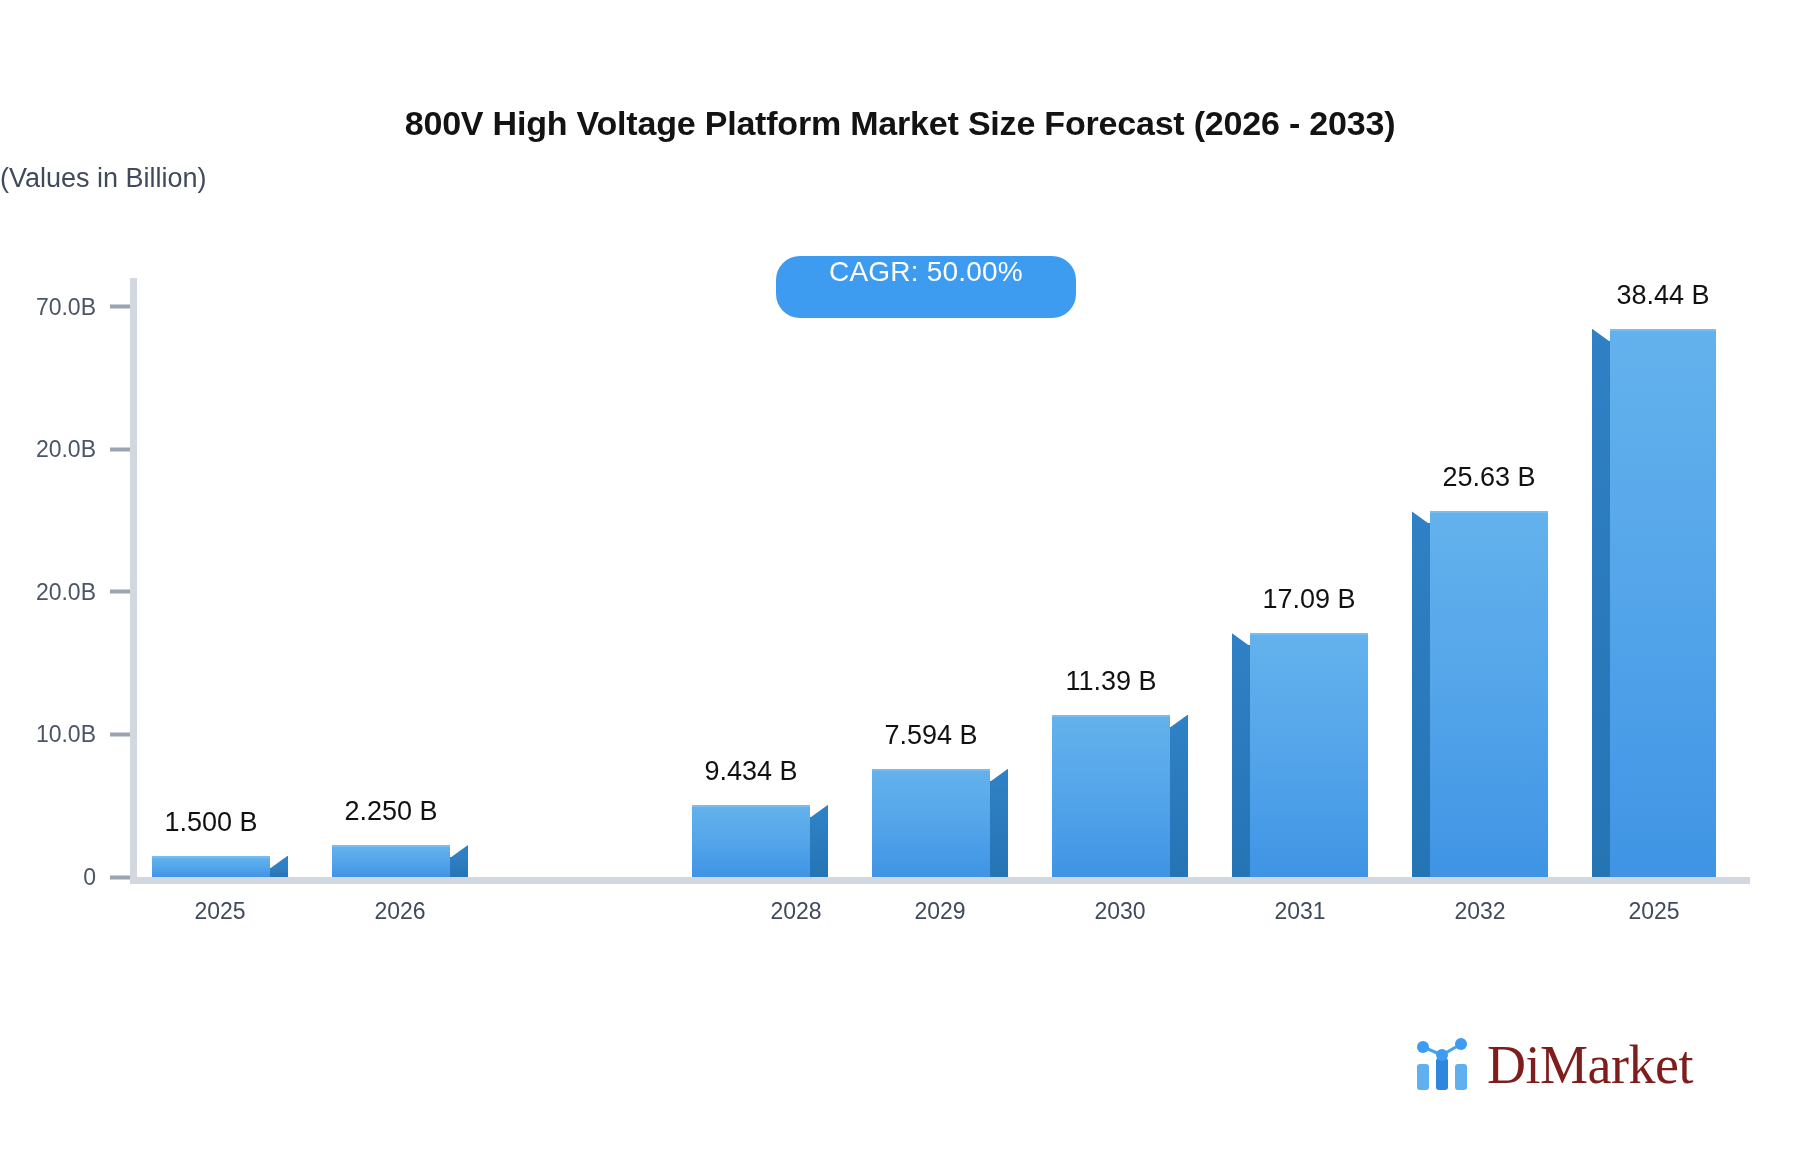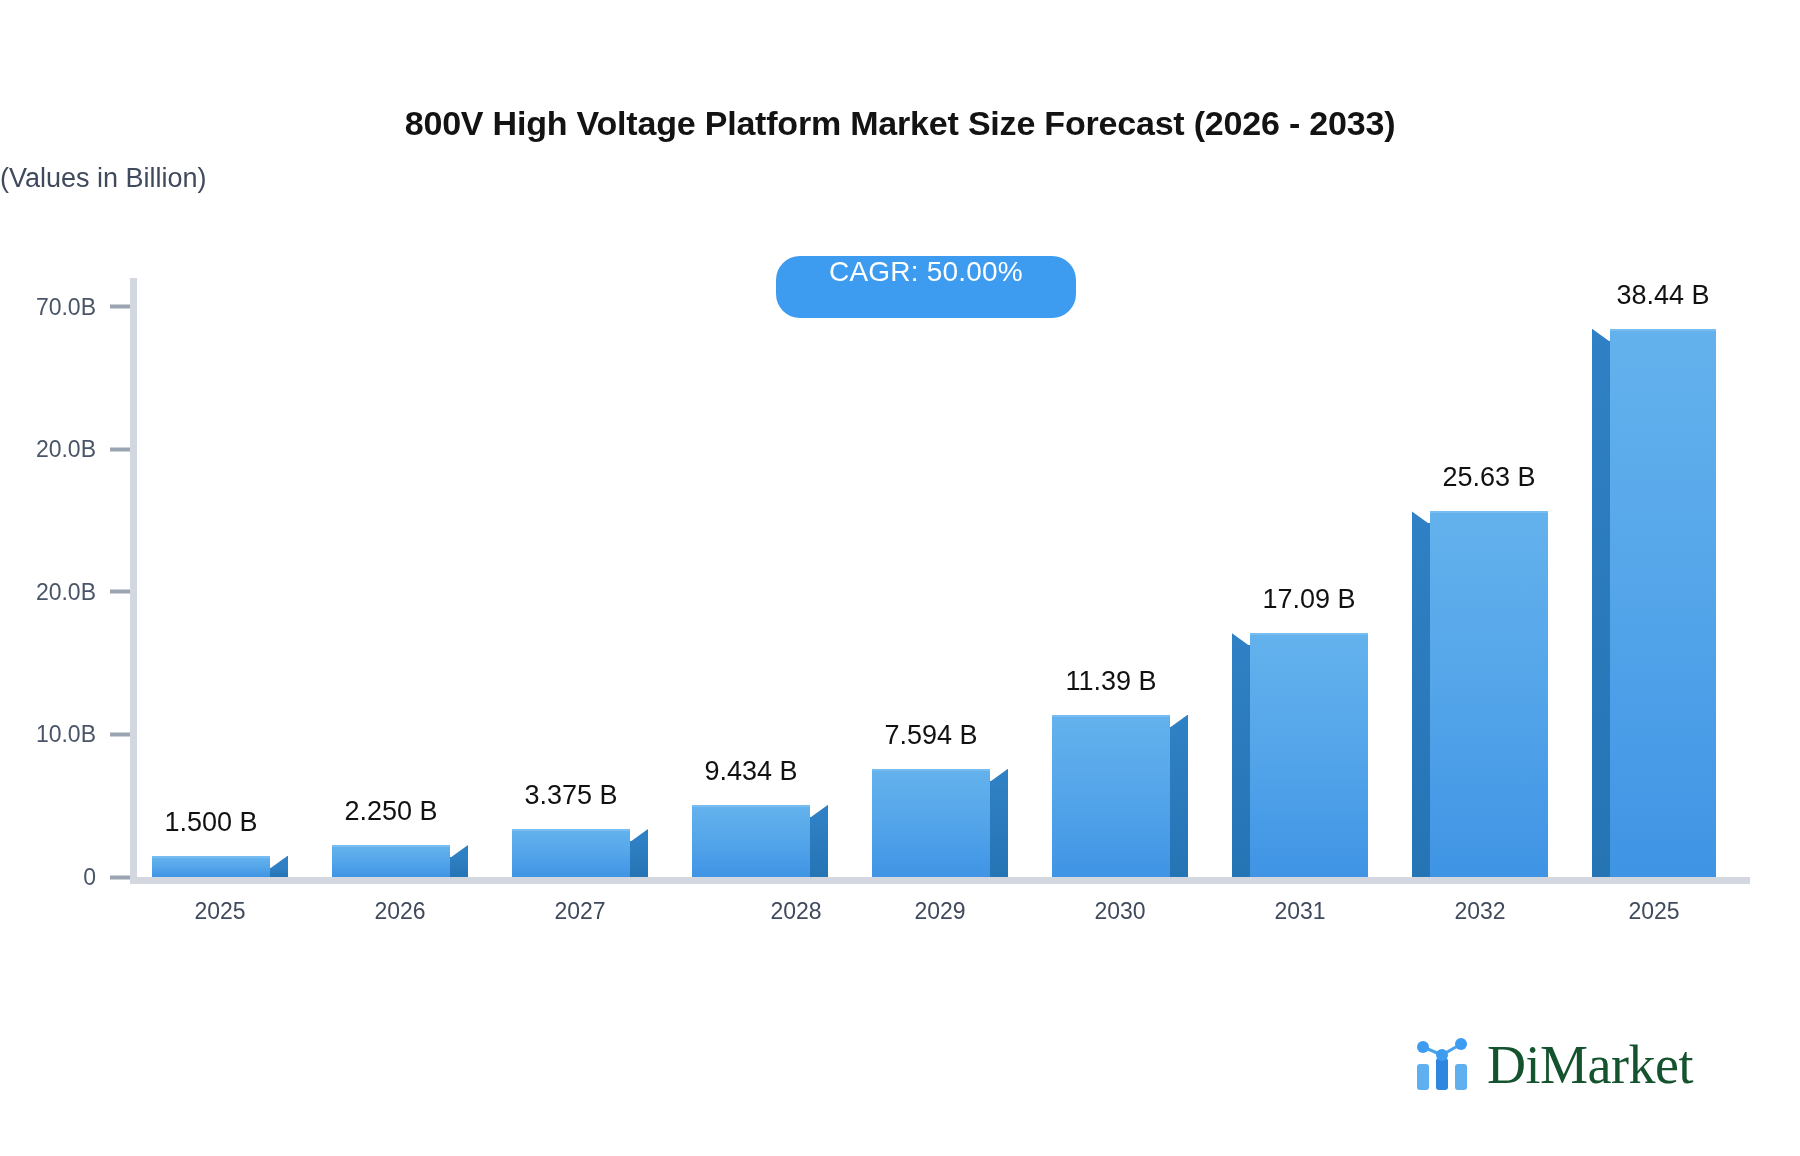--- a/index.html
+++ b/index.html
@@ -118,21 +118,21 @@
   }
 
   
   .logo{
     position:absolute;left:1415px;top:1038px;
     display:flex;align-items:center;gap:14px;
   }
   .logo-mark{display:block;}
   .logo-text{
     font-family:"Liberation Serif", serif;
-    font-size:54px;color:#14532d;letter-spacing:-0.5px;line-height:1;
+    font-size:54px;color:#7f1d1d;letter-spacing:-0.5px;line-height:1;
   }
 </style>
 </head>
 <body>
 
 <div class="canvas">
 
   <div class="title">800V High Voltage Platform Market Size Forecast (2026 - 2033)</div>
   <div class="subtitle">(Values in Billion)</div>
 
@@ -176,29 +176,20 @@
           <div class="x-label" style="left: calc(50% + 9px);">2025</div>
         </div>
         <div class="bar-group right-shade" style="left: 202px; width: 118px;">
           <div class="bar" style="height: 32.0893px;">
             <div class="bar-front"></div>
             <div class="bar-side" style="height: 20.0893px;"></div>
             <div class="bar-cap"></div>
           </div>
           <div class="bar-value" style="bottom: 50.0893px;">2.250 B</div>
           <div class="x-label" style="left: calc(50% + 9px);">2026</div>
-        </div>
-        <div class="bar-group right-shade" style="left: 382px; width: 118px;">
-          <div class="bar" style="height: 48.1339px;">
-            <div class="bar-front"></div>
-            <div class="bar-side" style="height: 36.1339px;"></div>
-            <div class="bar-cap"></div>
-          </div>
-          <div class="bar-value" style="bottom: 66.1339px;">3.375 B</div>
-          <div class="x-label" style="left: calc(50% + 9px);">2027</div>
         </div>
         <div class="bar-group right-shade" style="left: 562px; width: 118px;">
           <div class="bar" style="height: 72.1938px;">
             <div class="bar-front"></div>
             <div class="bar-side" style="height: 60.1938px;"></div>
             <div class="bar-cap"></div>
           </div>
           <div class="bar-value" style="bottom: 90.1938px;">9.434 B</div>
           <div class="x-label" style="left: calc(50% + 9px); margin-left: 36px;">2028</div>
         </div>

